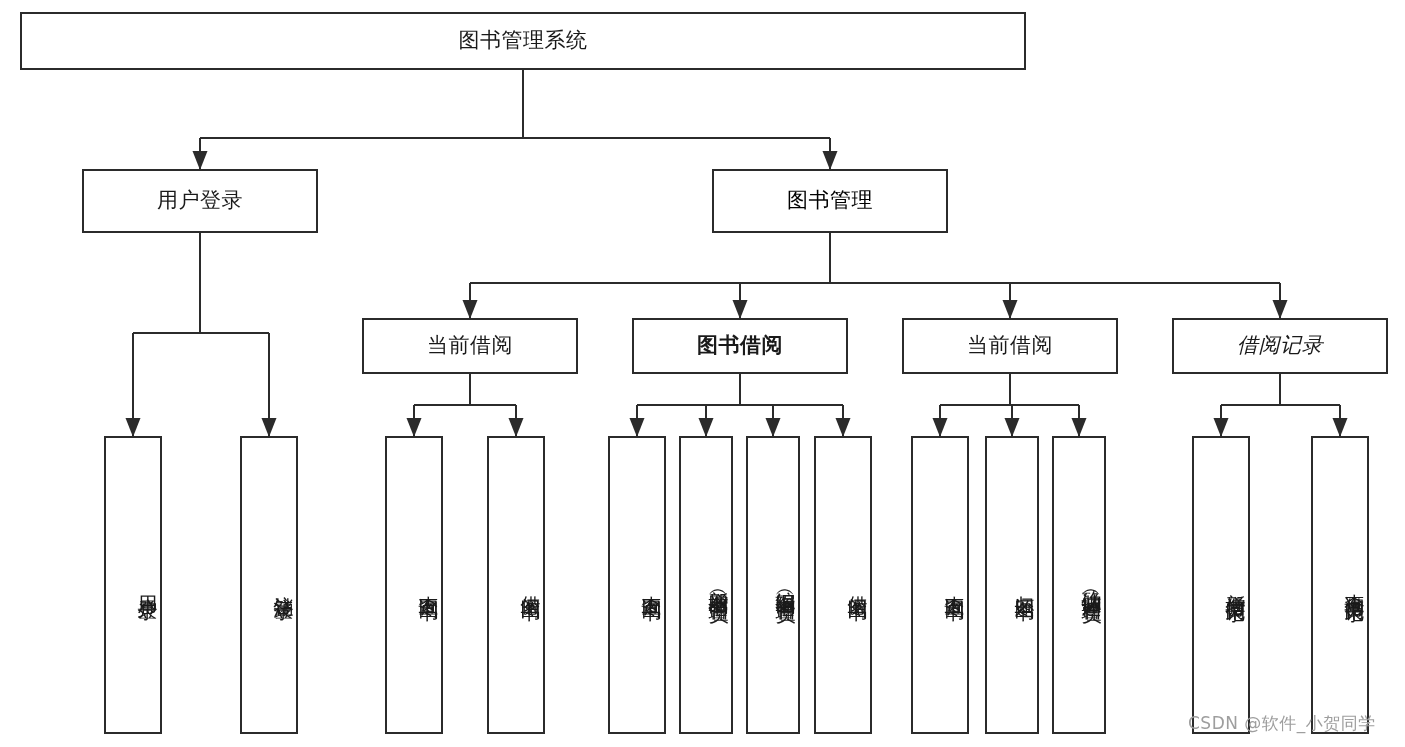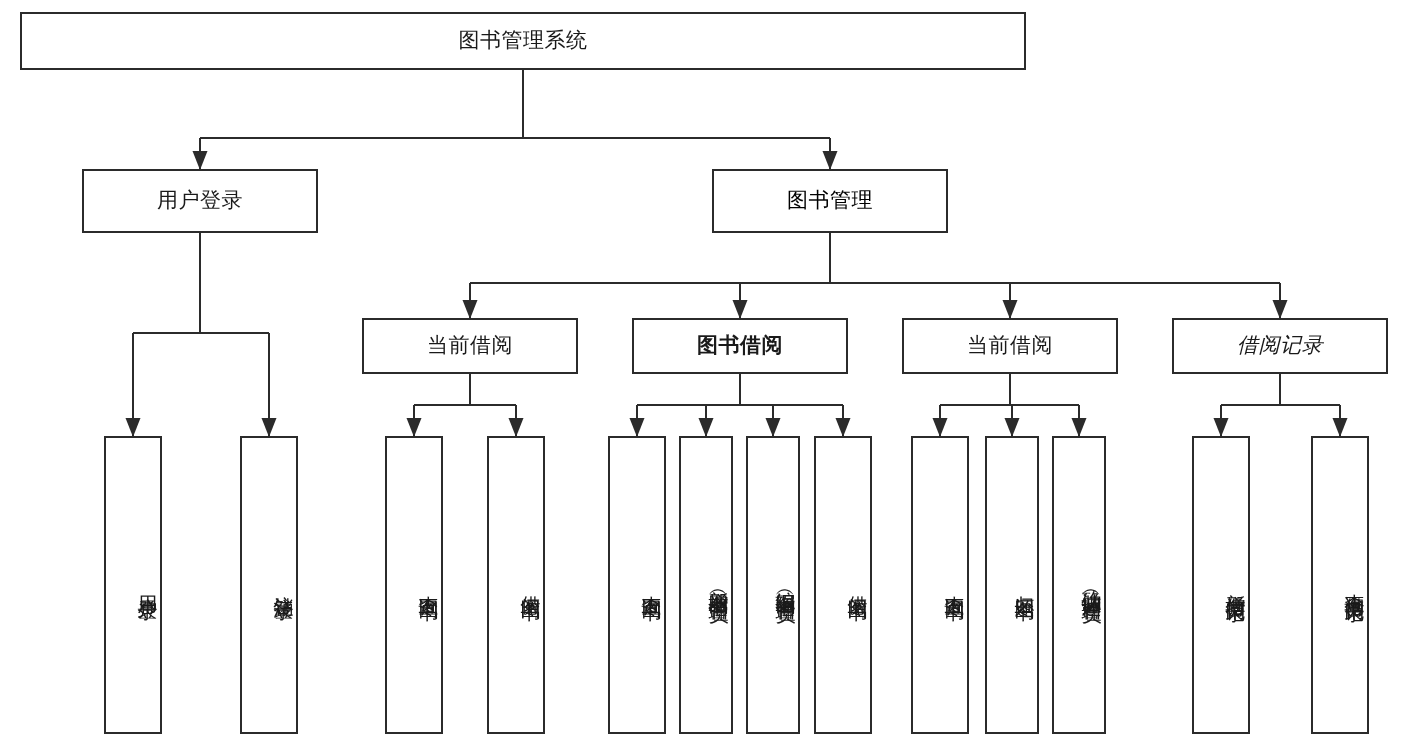--- a/index.html
+++ b/index.html
@@ -180,13 +180,14 @@
       <div class="node vert" style="left: 1052px; top: 436px; width: 54px; height: 298px; border-color: rgb(43, 43, 43); background: rgb(255, 255, 255); color: rgb(26, 26, 26);">
         <span class="cap">确认归还（管理员）</span>
       </div>
       <div class="node vert" style="left: 1192px; top: 436px; width: 58px; height: 298px; border-color: rgb(43, 43, 43); background: rgb(255, 255, 255); color: rgb(26, 26, 26);">
         <span class="cap">新增借阅记录</span>
       </div>
       <div class="node vert" style="left: 1311px; top: 436px; width: 58px; height: 298px; border-color: rgb(43, 43, 43); background: rgb(255, 255, 255); color: rgb(26, 26, 26);">
         <span class="cap">查询借阅记录</span>
       </div>
     </div>
+  <div id="watermark" style="left: 1188px; top: 712px; color: rgb(158, 158, 158);">CSDN @软件_小贺同学</div>
 </div>
 
 </body></html>

